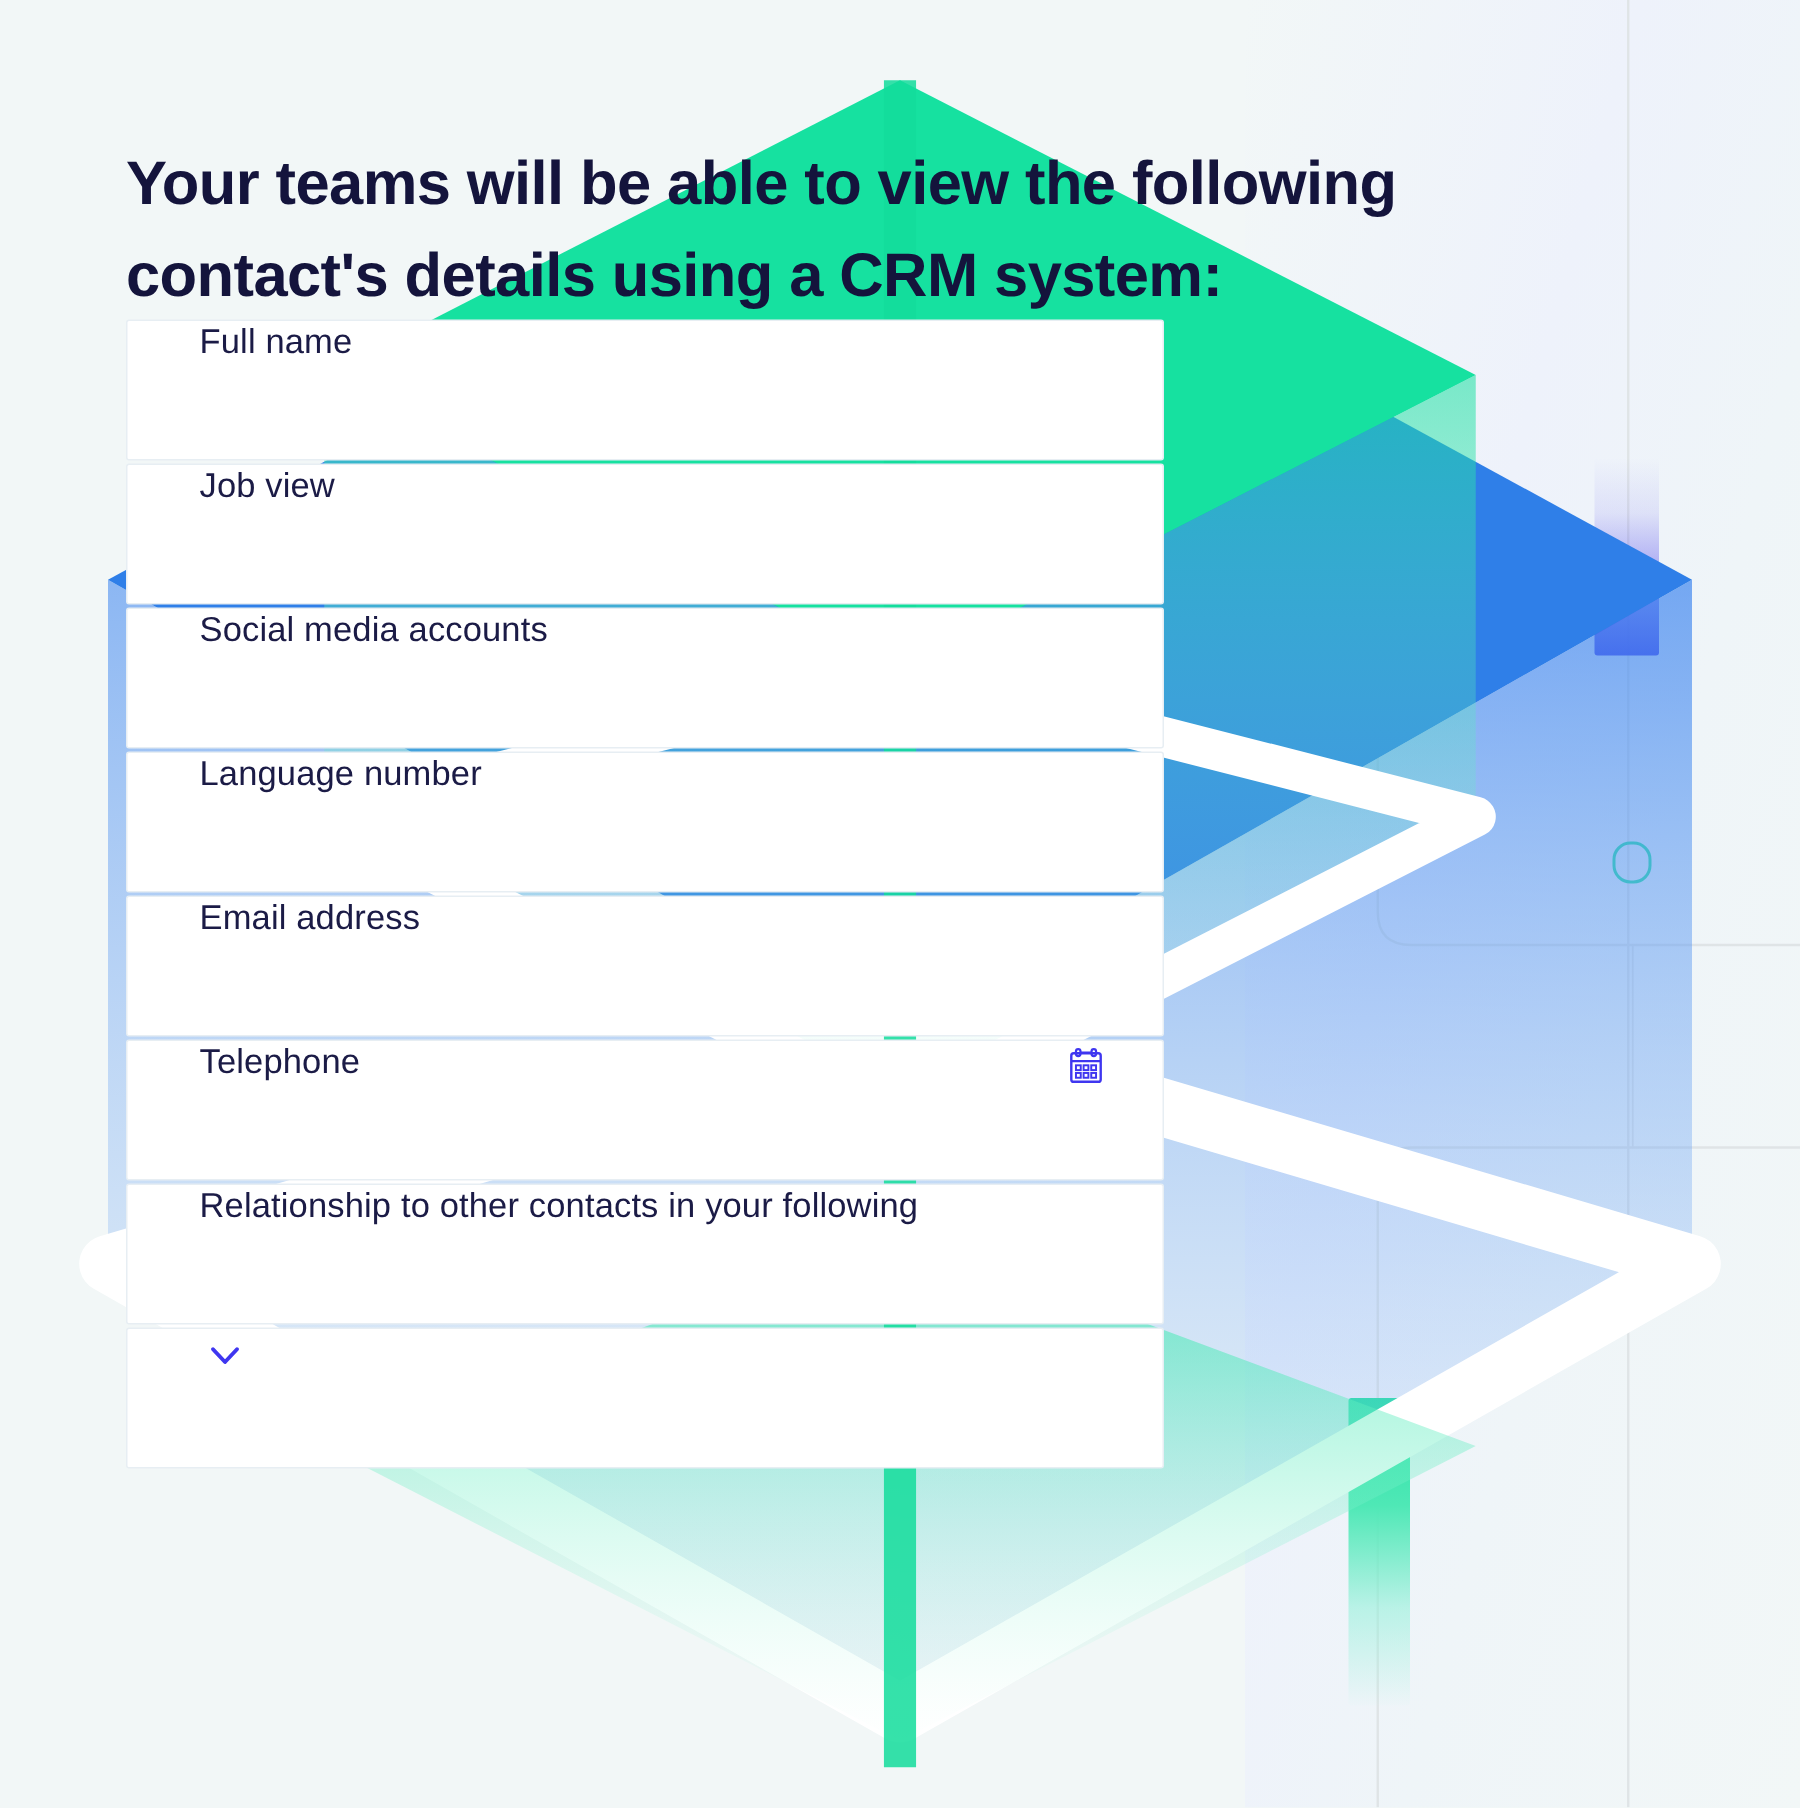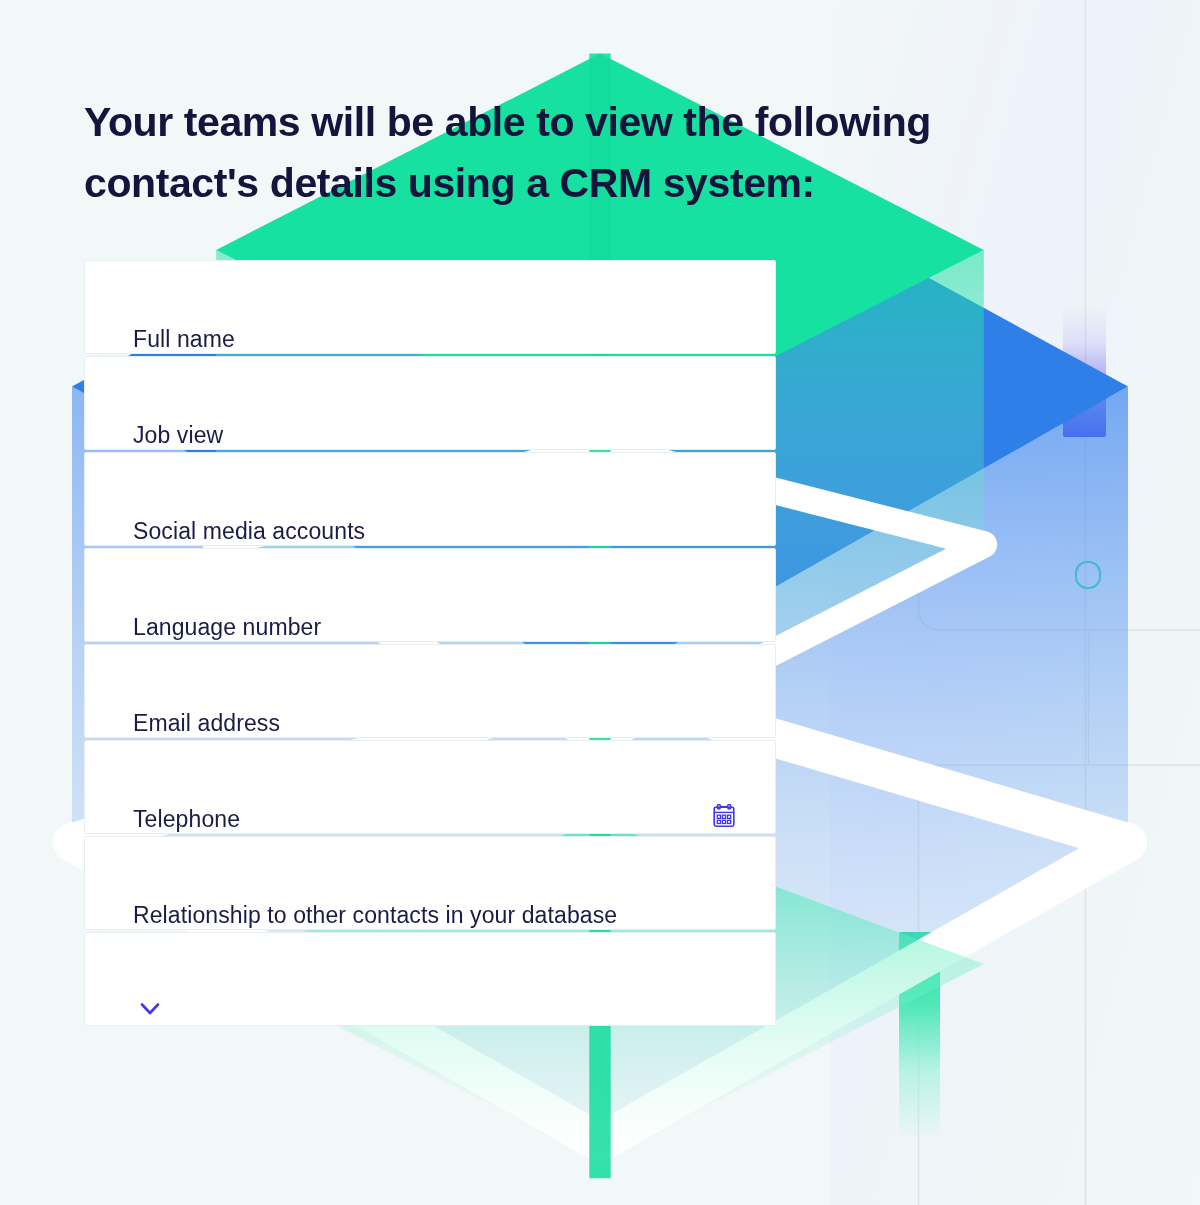--- a/index.html
+++ b/index.html
@@ -96,38 +96,37 @@
     padding: 92px 0 0 84px;
   }
 
   .page-title {
     font-size: 41px;
     line-height: 1.48;
     font-weight: 700;
     letter-spacing: -0.4px;
     color: #14143c;
     max-width: 960px;
-    margin-bottom: 47px;
   }
 
   .field-list {
     width: 692px;
     display: flex;
     flex-direction: column;
     gap: 2px;
     list-style: none;
   }
 
   .field-row {
     background: #ffffff;
     border: 1px solid #e7eef3;
     border-radius: 2px;
     height: 94px;
     display: flex;
-    align-items: flex-end;
+    align-items: flex-start;
     justify-content: space-between;
     padding: 0 34px 0 48px;
   }
 
   .field-label {
     font-size: 23px;
     font-weight: 400;
     color: #1b1b46;
     letter-spacing: 0.1px;
     white-space: nowrap;
@@ -270,21 +269,21 @@
           <rect x="11.4" y="12.2" width="3.2" height="3.2" fill="none" stroke="#3f36f0" stroke-width="1.3"></rect>
           <rect x="16.5" y="12.2" width="3.2" height="3.2" fill="none" stroke="#3f36f0" stroke-width="1.3"></rect>
           <rect x="6.3" y="17.3" width="3.2" height="3.2" fill="none" stroke="#3f36f0" stroke-width="1.3"></rect>
           <rect x="11.4" y="17.3" width="3.2" height="3.2" fill="none" stroke="#3f36f0" stroke-width="1.3"></rect>
           <rect x="16.5" y="17.3" width="3.2" height="3.2" fill="none" stroke="#3f36f0" stroke-width="1.3"></rect>
         </svg>
       </span>
     </li>
 
     <li class="field-row">
-      <span class="field-label">Relationship to other contacts in your database</span>
+      <span class="field-label">Relationship to other contacts in your following</span>
       <span class="field-icon empty"></span>
     </li>
 
     <li class="field-row">
       <span class="field-icon">
         <svg viewBox="0 0 30 30" width="30" height="30" aria-hidden="true">
           <polyline points="7,11.5 15,20 23,11.5" fill="none" stroke="#3f36f0" stroke-width="2.6" stroke-linecap="round" stroke-linejoin="round"></polyline>
         </svg>
       </span>
     </li>

